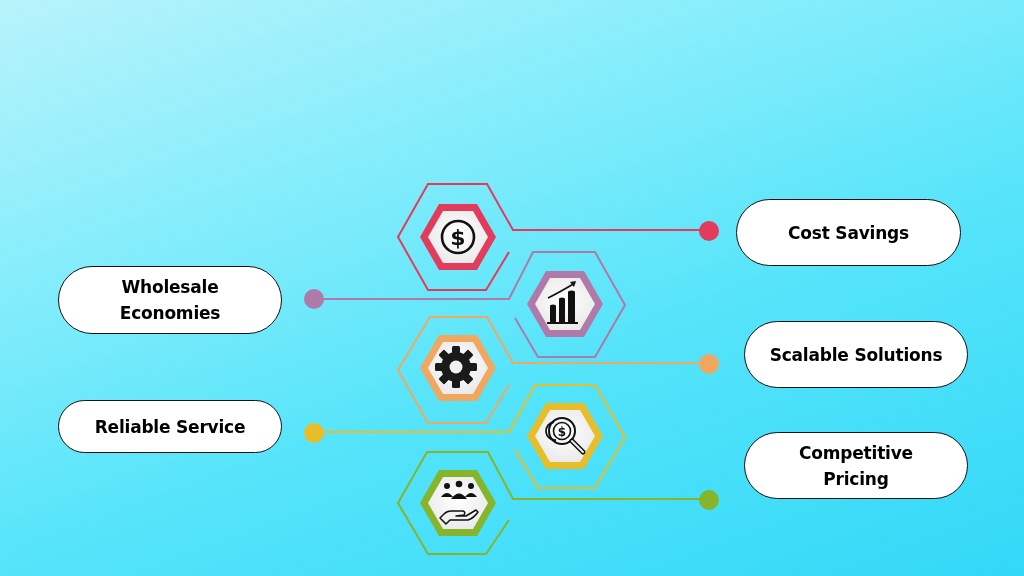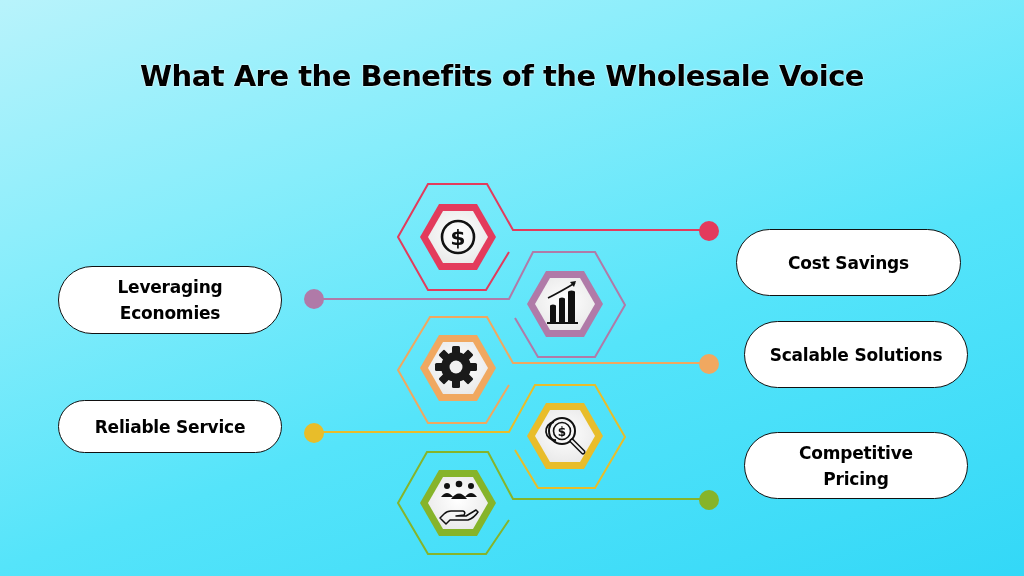--- a/index.html
+++ b/index.html
@@ -20,21 +20,20 @@
     background: #fff; border: 1.6px solid #111; border-radius: 36px;
     display: flex; align-items: center; justify-content: center; text-align: center;
     font-weight: bold; font-size: 17px; line-height: 26px; color: #000;
     letter-spacing: -0.2px;
   }
 </style>
 </head>
 <body>
 
 <div class="title">
-  <div>What Are the Benefits of the Wholesale Voice</div>
 </div>
 
 <svg class="diagram" width="1024" height="576" viewBox="0 0 1024 576">
   <defs>
     <radialGradient id="innerFill" cx="50%" cy="45%" r="60%">
       <stop offset="0%" stop-color="#ffffff"></stop>
       <stop offset="100%" stop-color="#e9e9e9"></stop>
     </radialGradient>
   </defs>
 
@@ -109,26 +108,26 @@
       <circle cx="459" cy="484" r="3.3"></circle>
       <circle cx="471" cy="486" r="3"></circle>
       <path d="M441 497 q6 -8 12 0 z"></path>
       <path d="M465 497 q6 -8 12 0 z"></path>
       <path d="M451 499 q8 -11 16 0 z"></path>
       <path d="M440 518 l6 6 l4 -4 l18 0 q6 -2 10 -8 l-2 -2 l-10 6 l-10 0 l8 -1 q2 -3 -1 -4 l-12 0 q-4 0 -7 3 z" fill="none" stroke="#111" stroke-width="1.5" stroke-linejoin="round"></path>
     </g>
   </g>
 </svg>
 
-<div class="pill" style="left:736px; top:199px; width:225px; height:67px;margin-top:30px;">
+<div class="pill" style="left:736px; top:199px; width:225px; height:67px;">
   <span>Cost Savings</span>
 </div>
 
 <div class="pill" style="left:58px; top:266px; width:224px; height:68px; flex-direction:column;">
-  <span>Leveraging</span>
+  <span>Wholesale</span>
   <span>Economies</span>
 </div>
 
 <div class="pill" style="left:744px; top:321px; width:224px; height:67px;text-align:right;">
   <span>Scalable Solutions</span>
 </div>
 
 <div class="pill" style="left:58px; top:400px; width:224px; height:53px;">
   <span>Reliable Service</span>
 </div>

